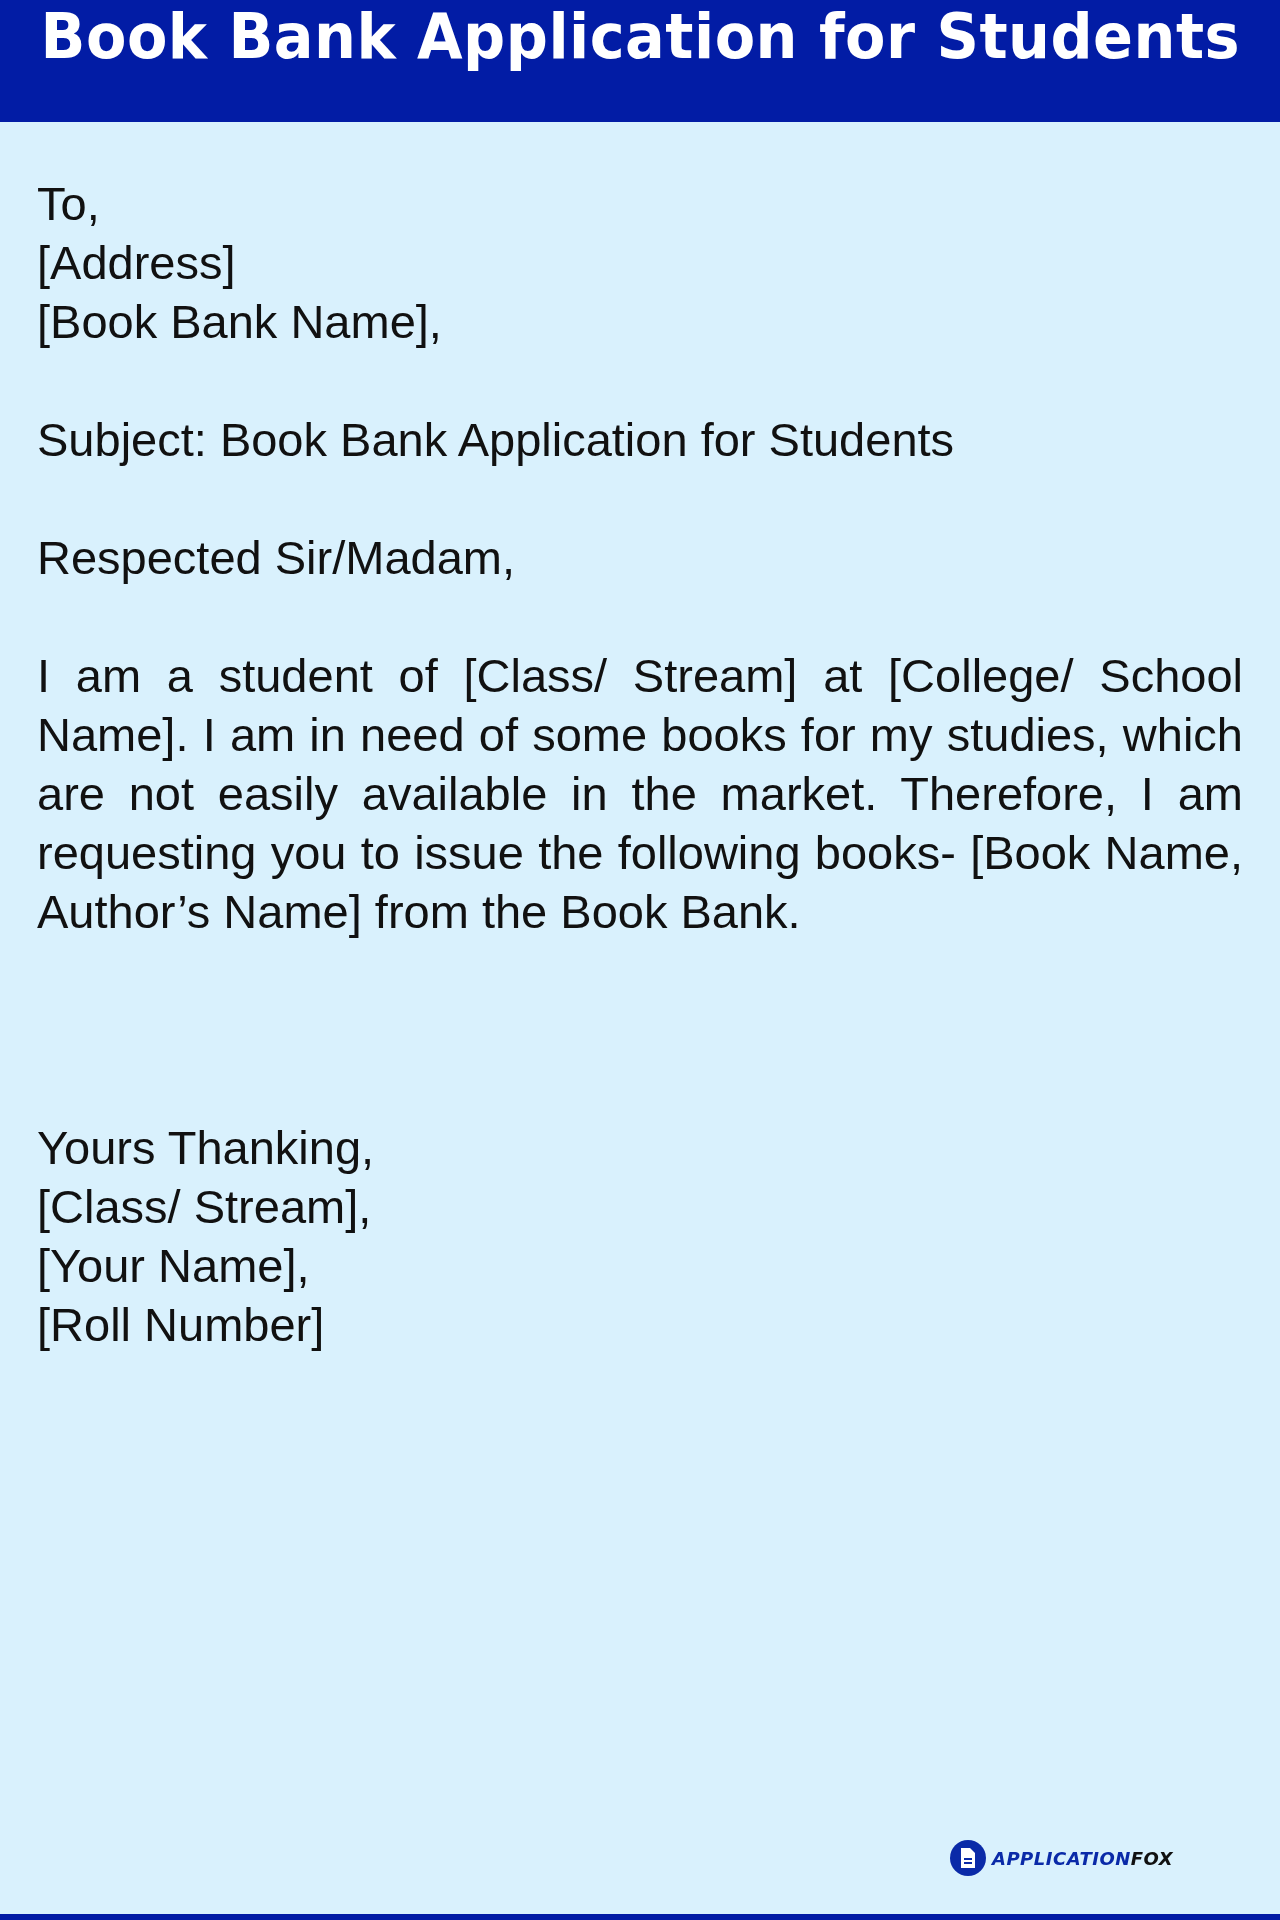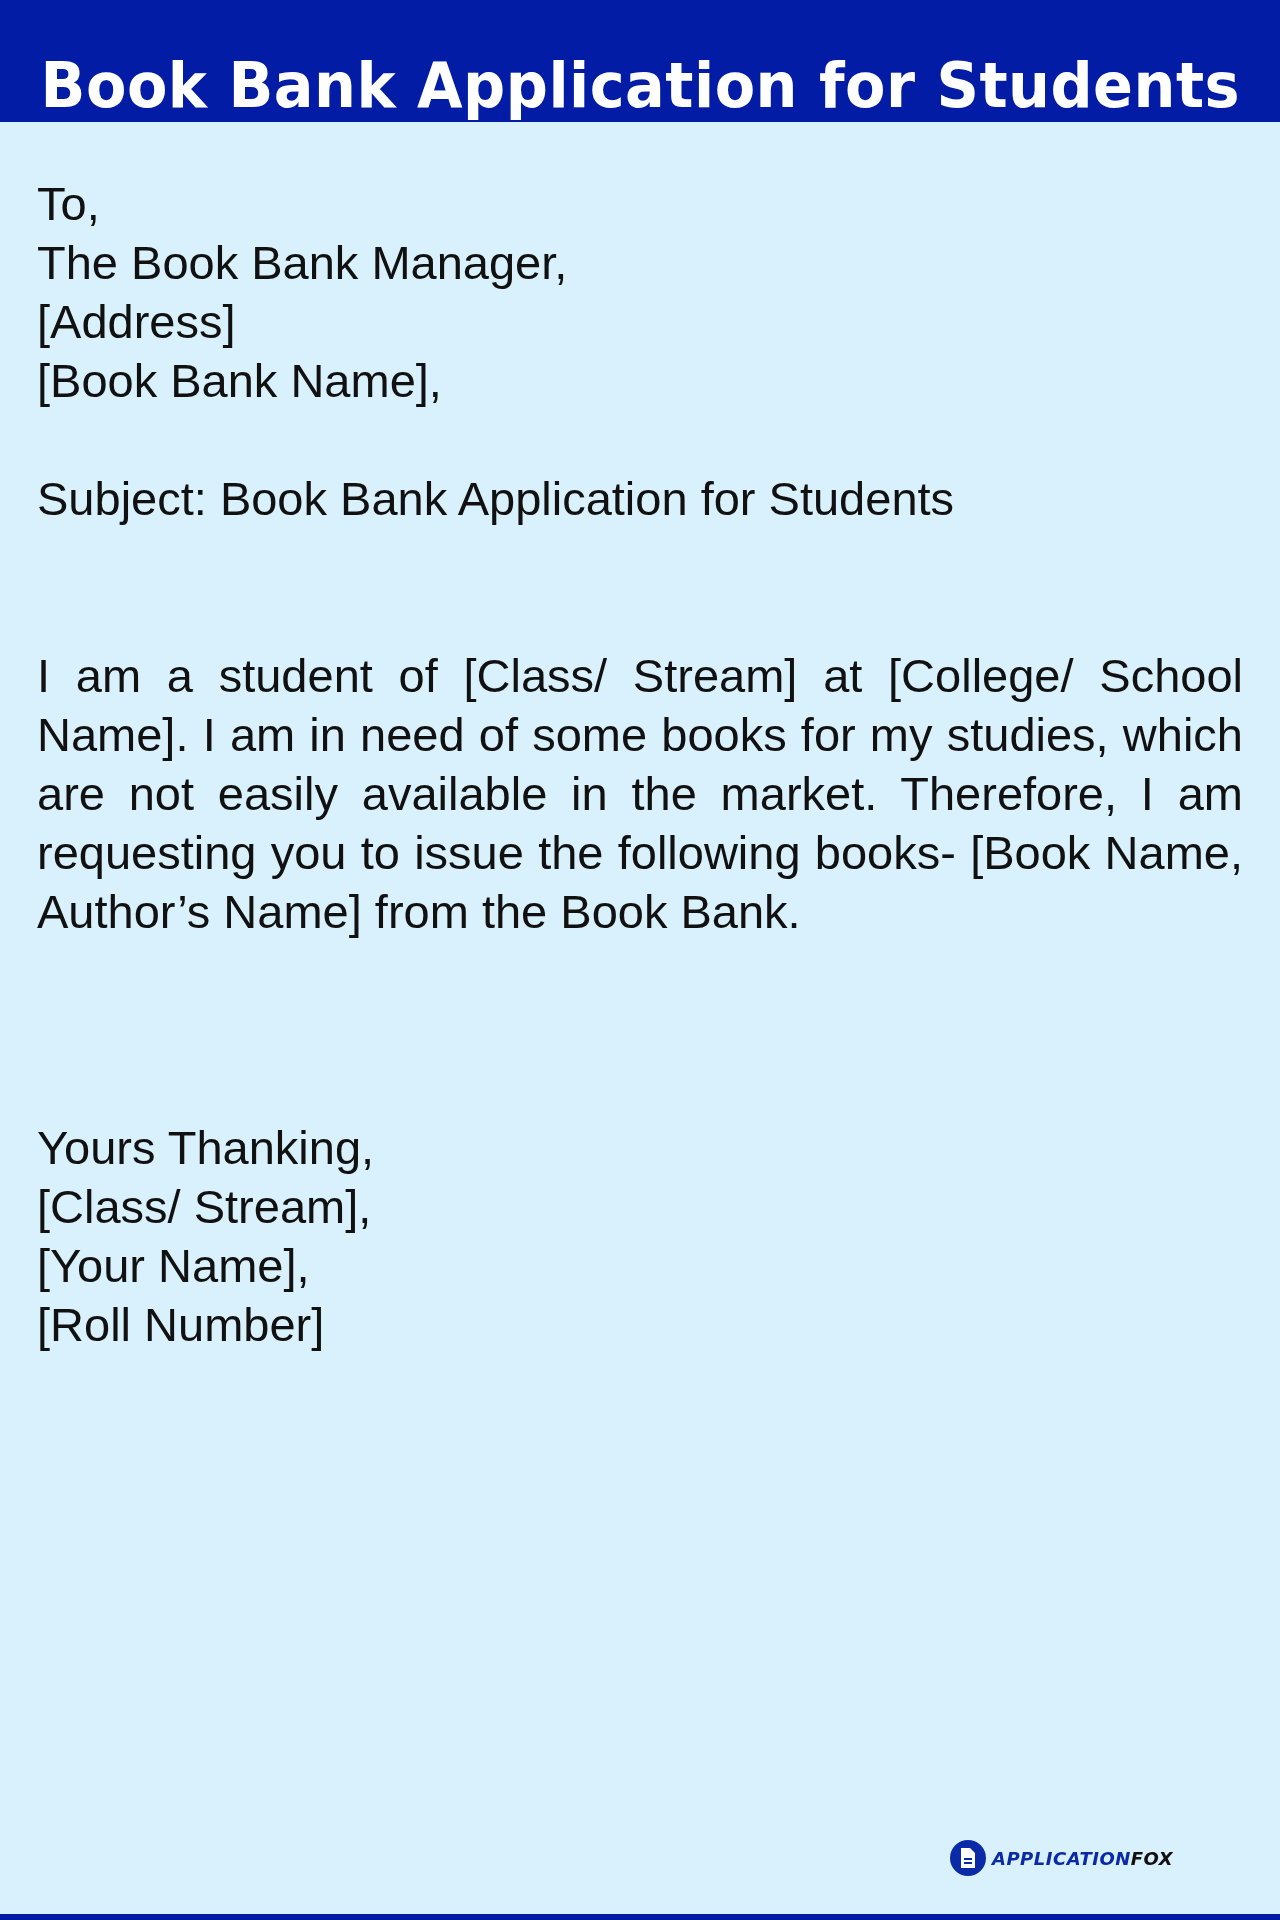--- a/index.html
+++ b/index.html
@@ -5,21 +5,21 @@
     html, body { margin: 0; padding: 0; }
     body {
       width: 1280px; height: 1920px; position: relative; overflow: hidden;
       background: #d9f1fd;
       font-family: "Liberation Sans", "DejaVu Sans", sans-serif;
       color: #111111;
     }
     .header {
       position: absolute; left: 0; top: 0; width: 1280px; height: 122px;
       background: #021ca5;
-      display: flex; align-items: flex-end; justify-content: center;
+      display: flex; align-items: flex-start; justify-content: center;
     }
     .header h1 {
       margin: 0; color: #ffffff; font-size: 62px; font-weight: bold;
       letter-spacing: 0.5px;
       font-family: "DejaVu Sans", "Liberation Sans", sans-serif;
       transform: scaleX(0.95);
     }
     .letter {
       position: absolute; left: 37px; top: 174px; width: 1206px;
       font-size: 47px; line-height: 59px;
@@ -47,26 +47,26 @@
   </style>
 </head>
 <body>
 
 <div class="header">
   <h1>Book Bank Application for Students</h1>
 </div>
 
 <div class="letter">
   <p>To,</p>
-  <p>The Book Bank Manager,</p>
   <p>[Address]</p>
   <p>[Book Bank Name],</p>
   <div class="gap"></div>
   <p>Subject: Book Bank Application for Students</p>
   <div class="gap"></div>
+  <p>Respected Sir/Madam,</p>
   <div class="gap"></div>
   <p class="just">I am a student of [Class/ Stream] at [College/ School Name]. I am in need of some books for my studies, which are not easily available in the market. Therefore, I am requesting you to issue the following books- [Book Name, Author’s Name] from the Book Bank.</p>
   <div class="gap"></div>
   <div class="gap"></div>
   <div class="gap"></div>
   <p>Yours Thanking,</p>
   <p>[Class/ Stream],</p>
   <p>[Your Name],</p>
   <p>[Roll Number]</p>
 </div>

